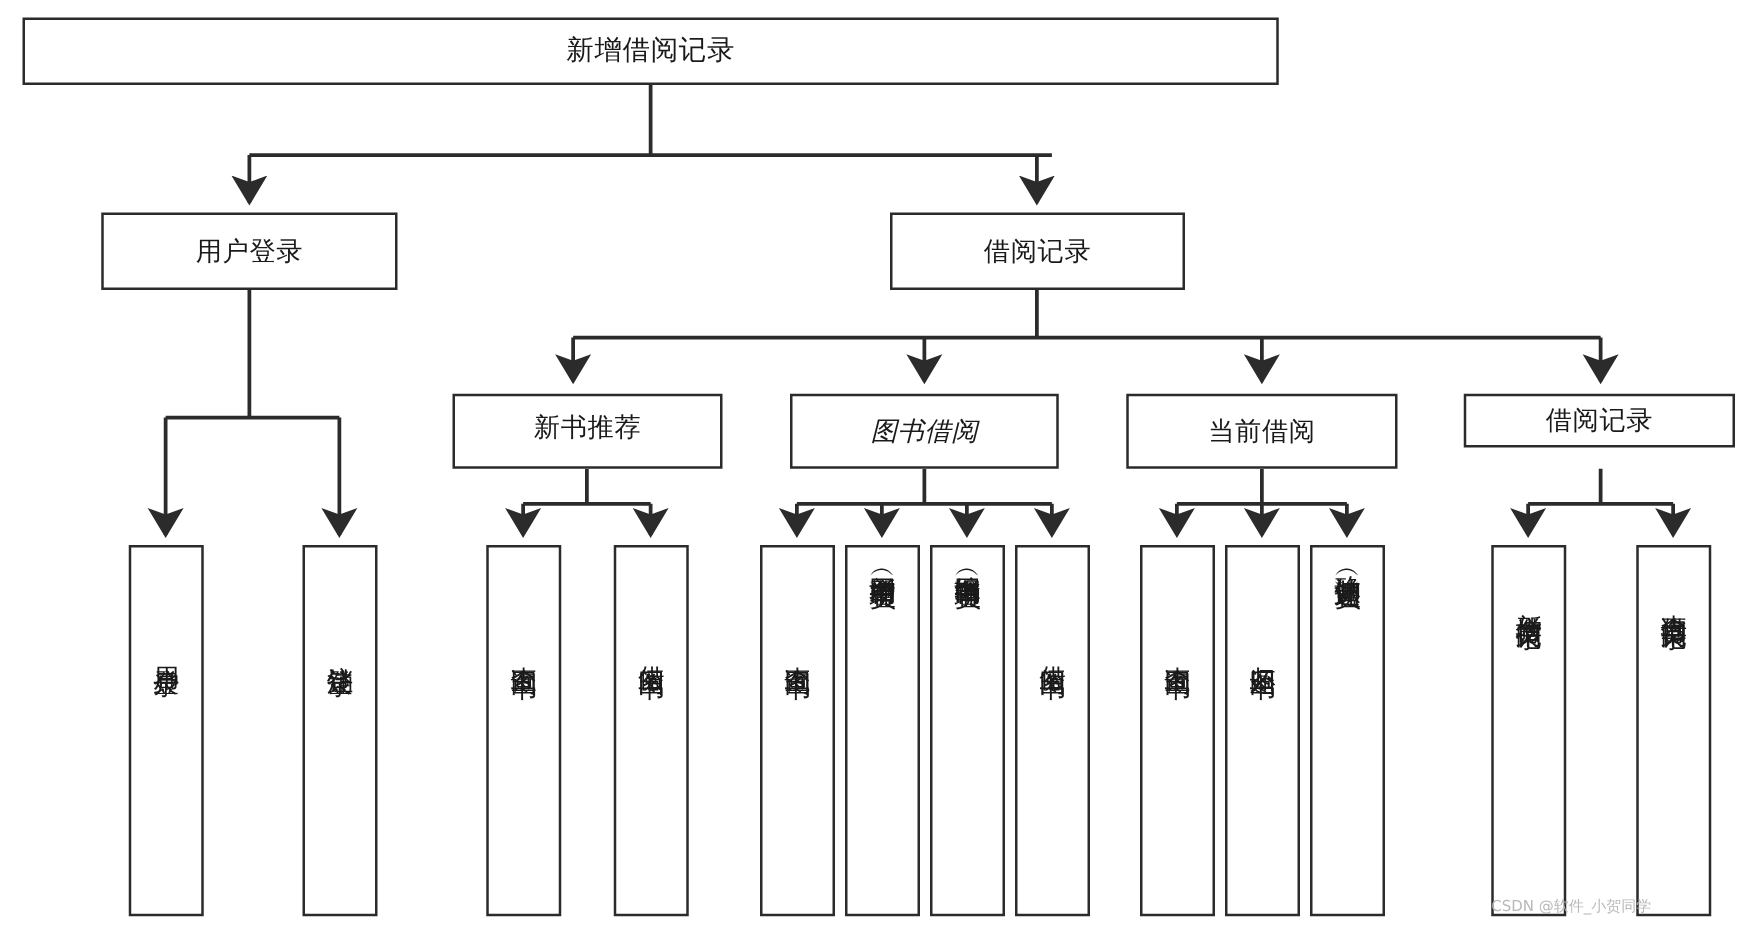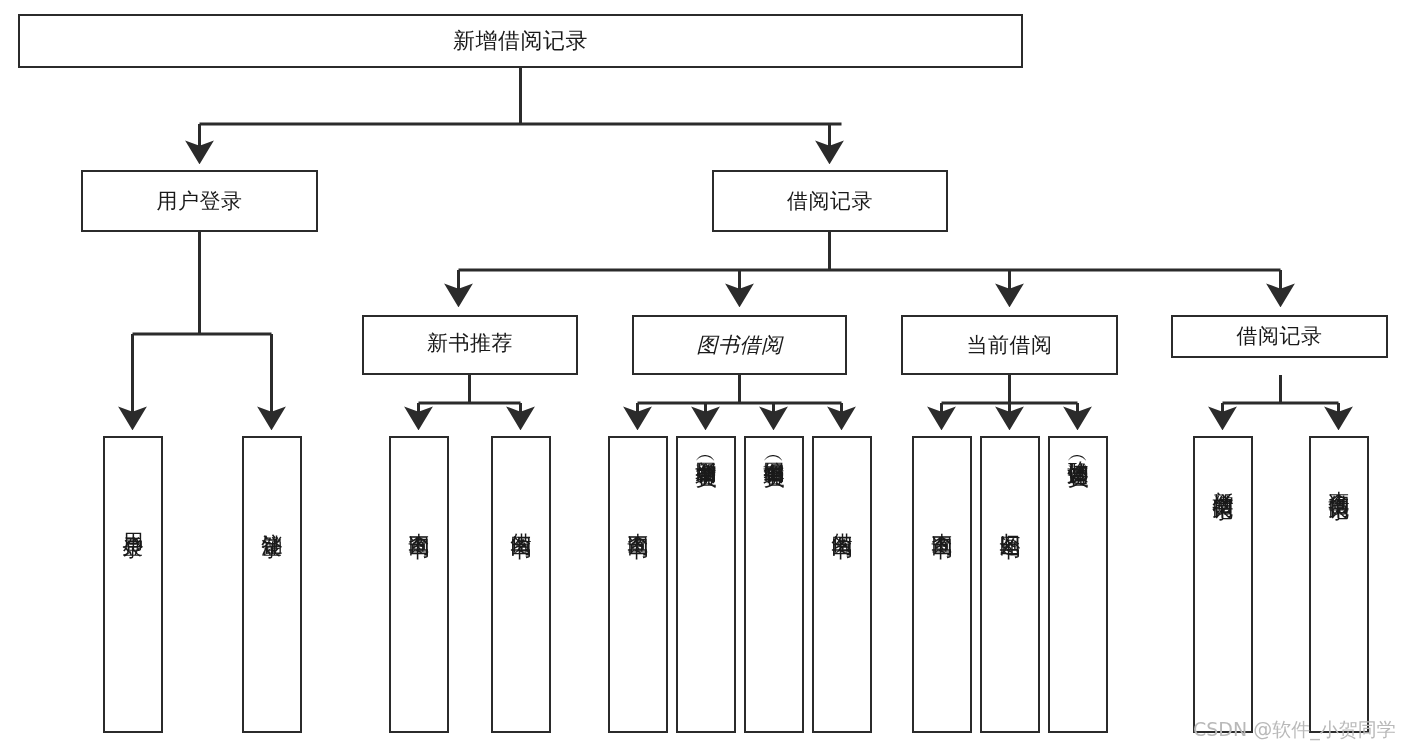--- a/index.html
+++ b/index.html
@@ -64,21 +64,21 @@
     letter-spacing: 2px;
     white-space: normal;
     max-height: 100%;
   }
   .node.vert.tall .label {
     letter-spacing: 1px;
   }
   .watermark {
     position: absolute;
     color: #b9b9b9;
-    font-size: 19px;
+    font-size: 12px;
     white-space: nowrap;
     font-family: "DejaVu Sans", "Liberation Sans", sans-serif;
   }
 </style>
 </head>
 <body>
 
 <div id="canvas">
 
   <svg id="edge-layer" viewBox="0 0 1405 747" width="1405" height="747">

